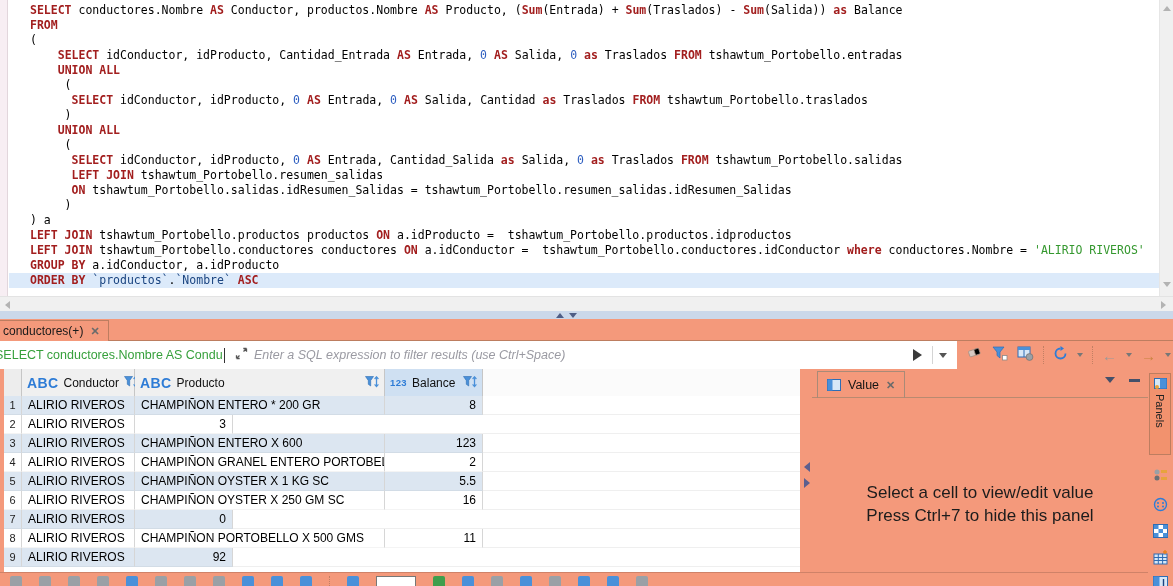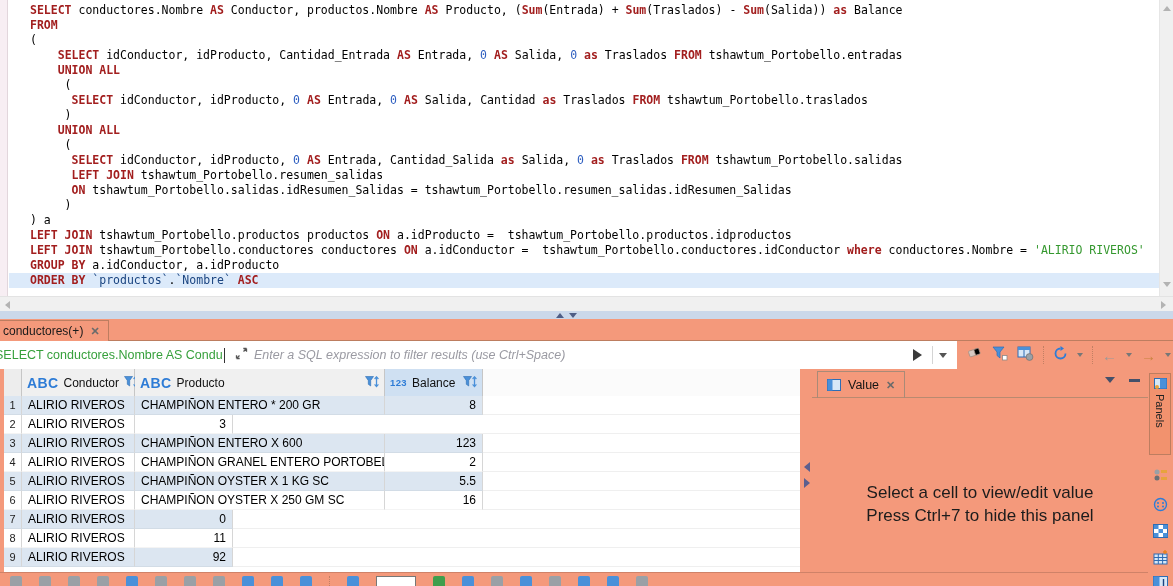--- a/index.html
+++ b/index.html
@@ -282,20 +282,21 @@
           </div>
           <div class="grow alt">
             <div class="gcell c-num">7</div>
             <div class="gcell c-con">ALIRIO RIVEROS</div>
             <div class="gcell c-bal">0</div>
             <div class="gcell c-fill"></div>
           </div>
           <div class="grow">
             <div class="gcell c-num">8</div>
             <div class="gcell c-con">ALIRIO RIVEROS</div>
+            <div class="gcell c-pro">CHAMPIÑON PORTOBELLO X 500 GMS</div>
             <div class="gcell c-bal">11</div>
             <div class="gcell c-fill"></div>
           </div>
           <div class="grow alt">
             <div class="gcell c-num">9</div>
             <div class="gcell c-con">ALIRIO RIVEROS</div>
             <div class="gcell c-bal">92</div>
             <div class="gcell c-fill"></div>
           </div>
         </div>

